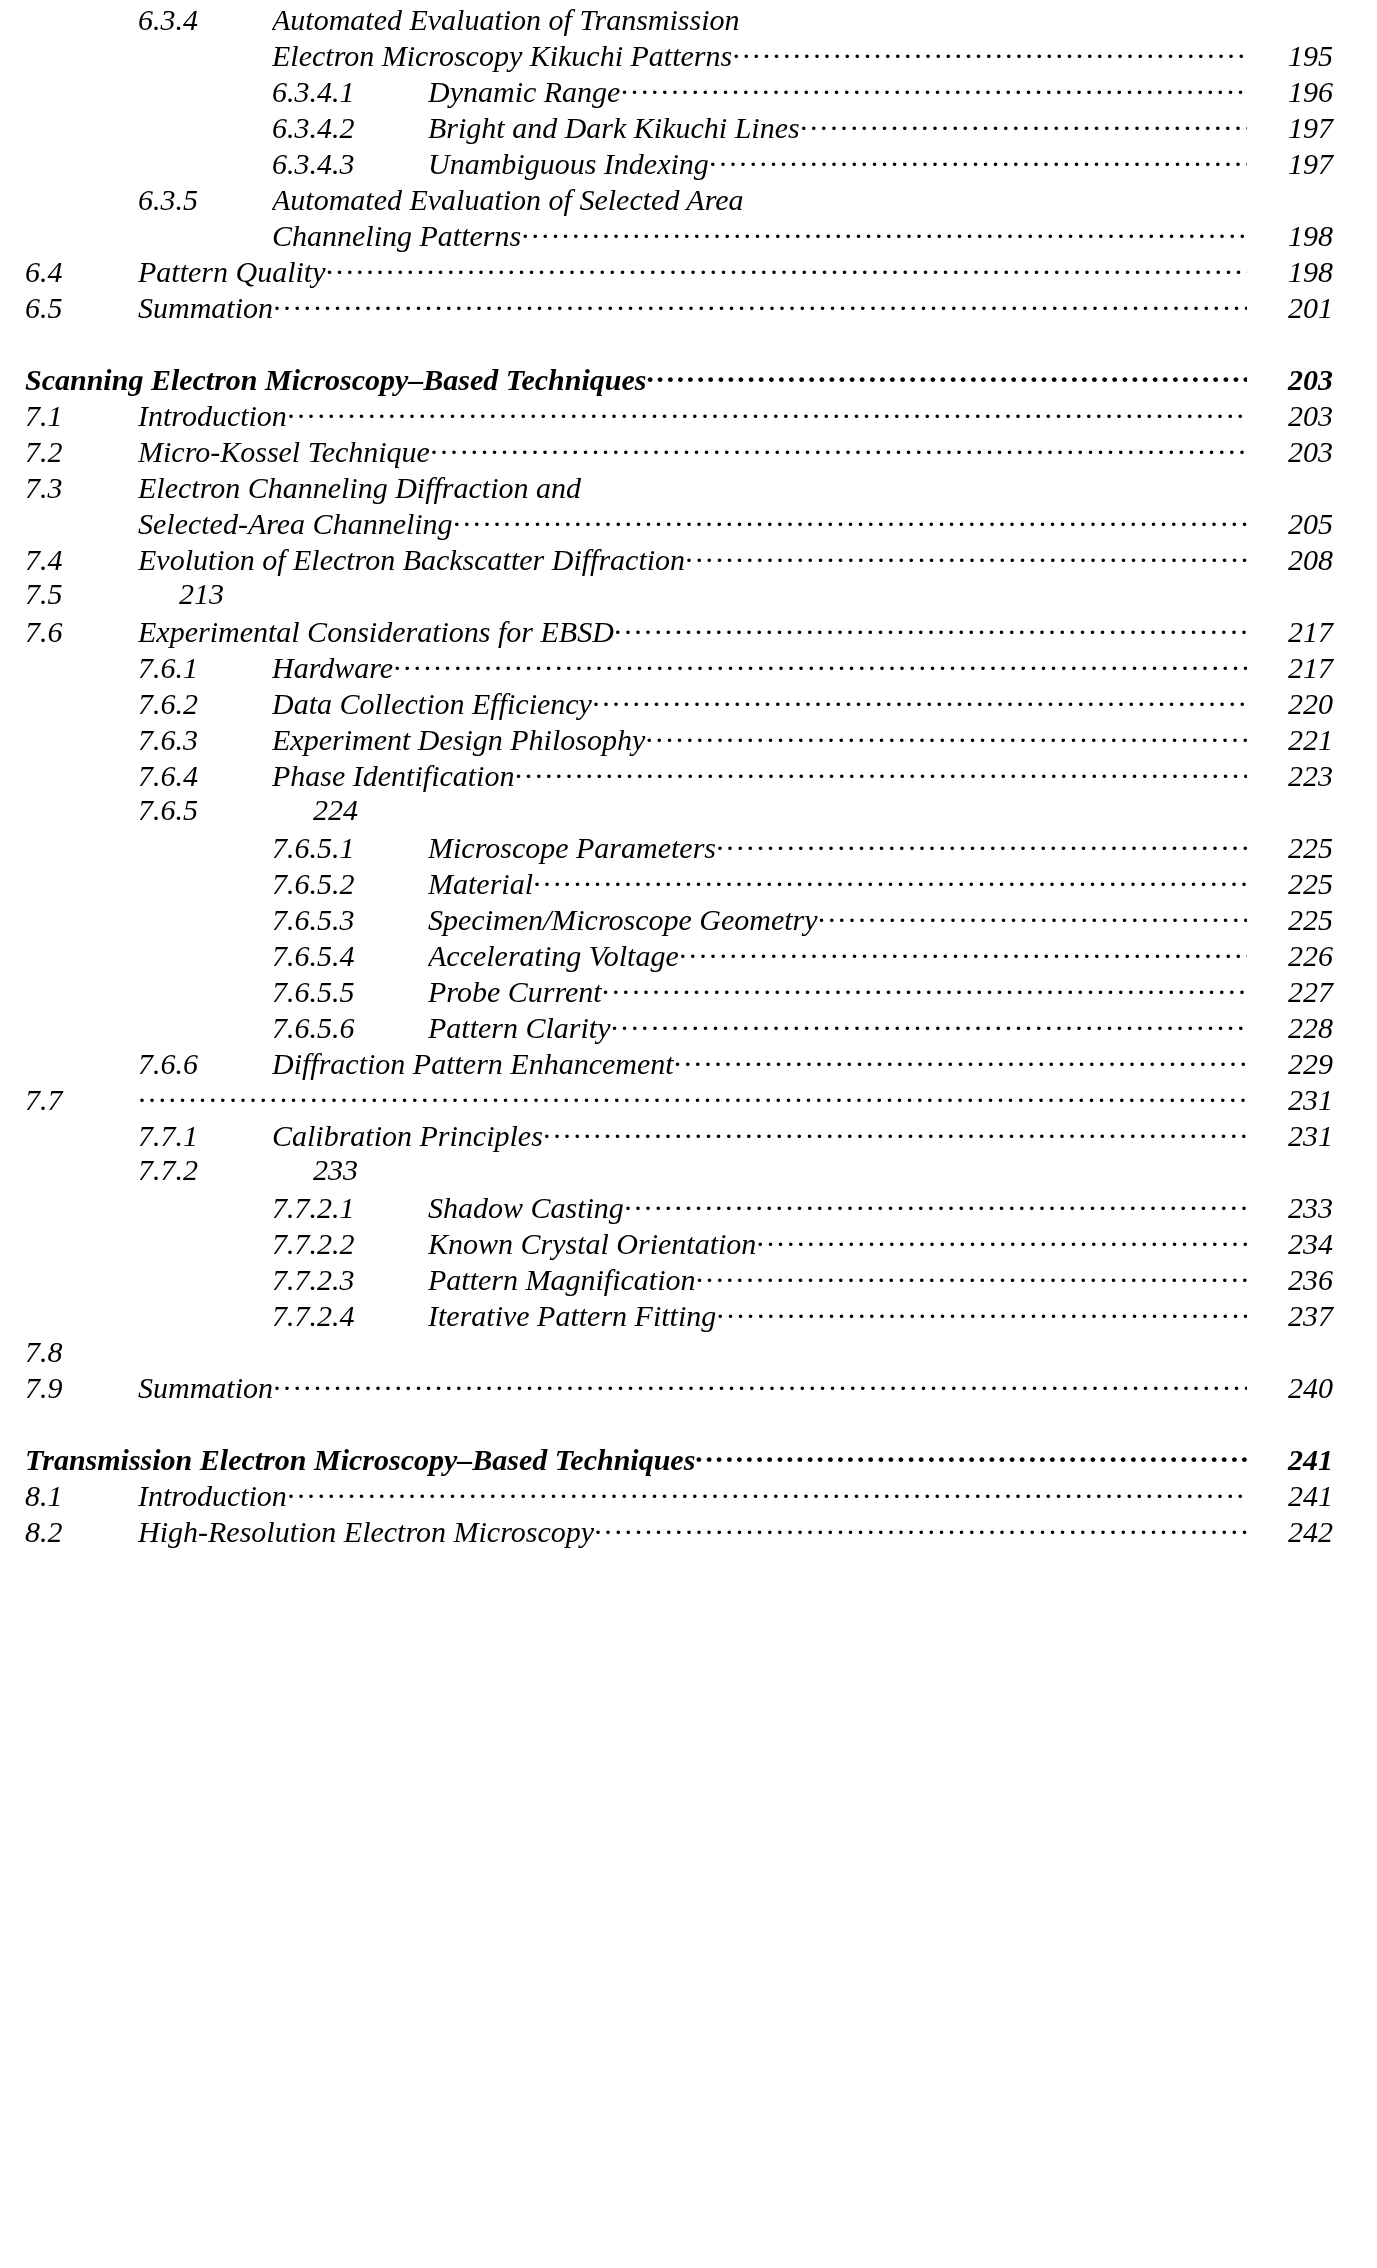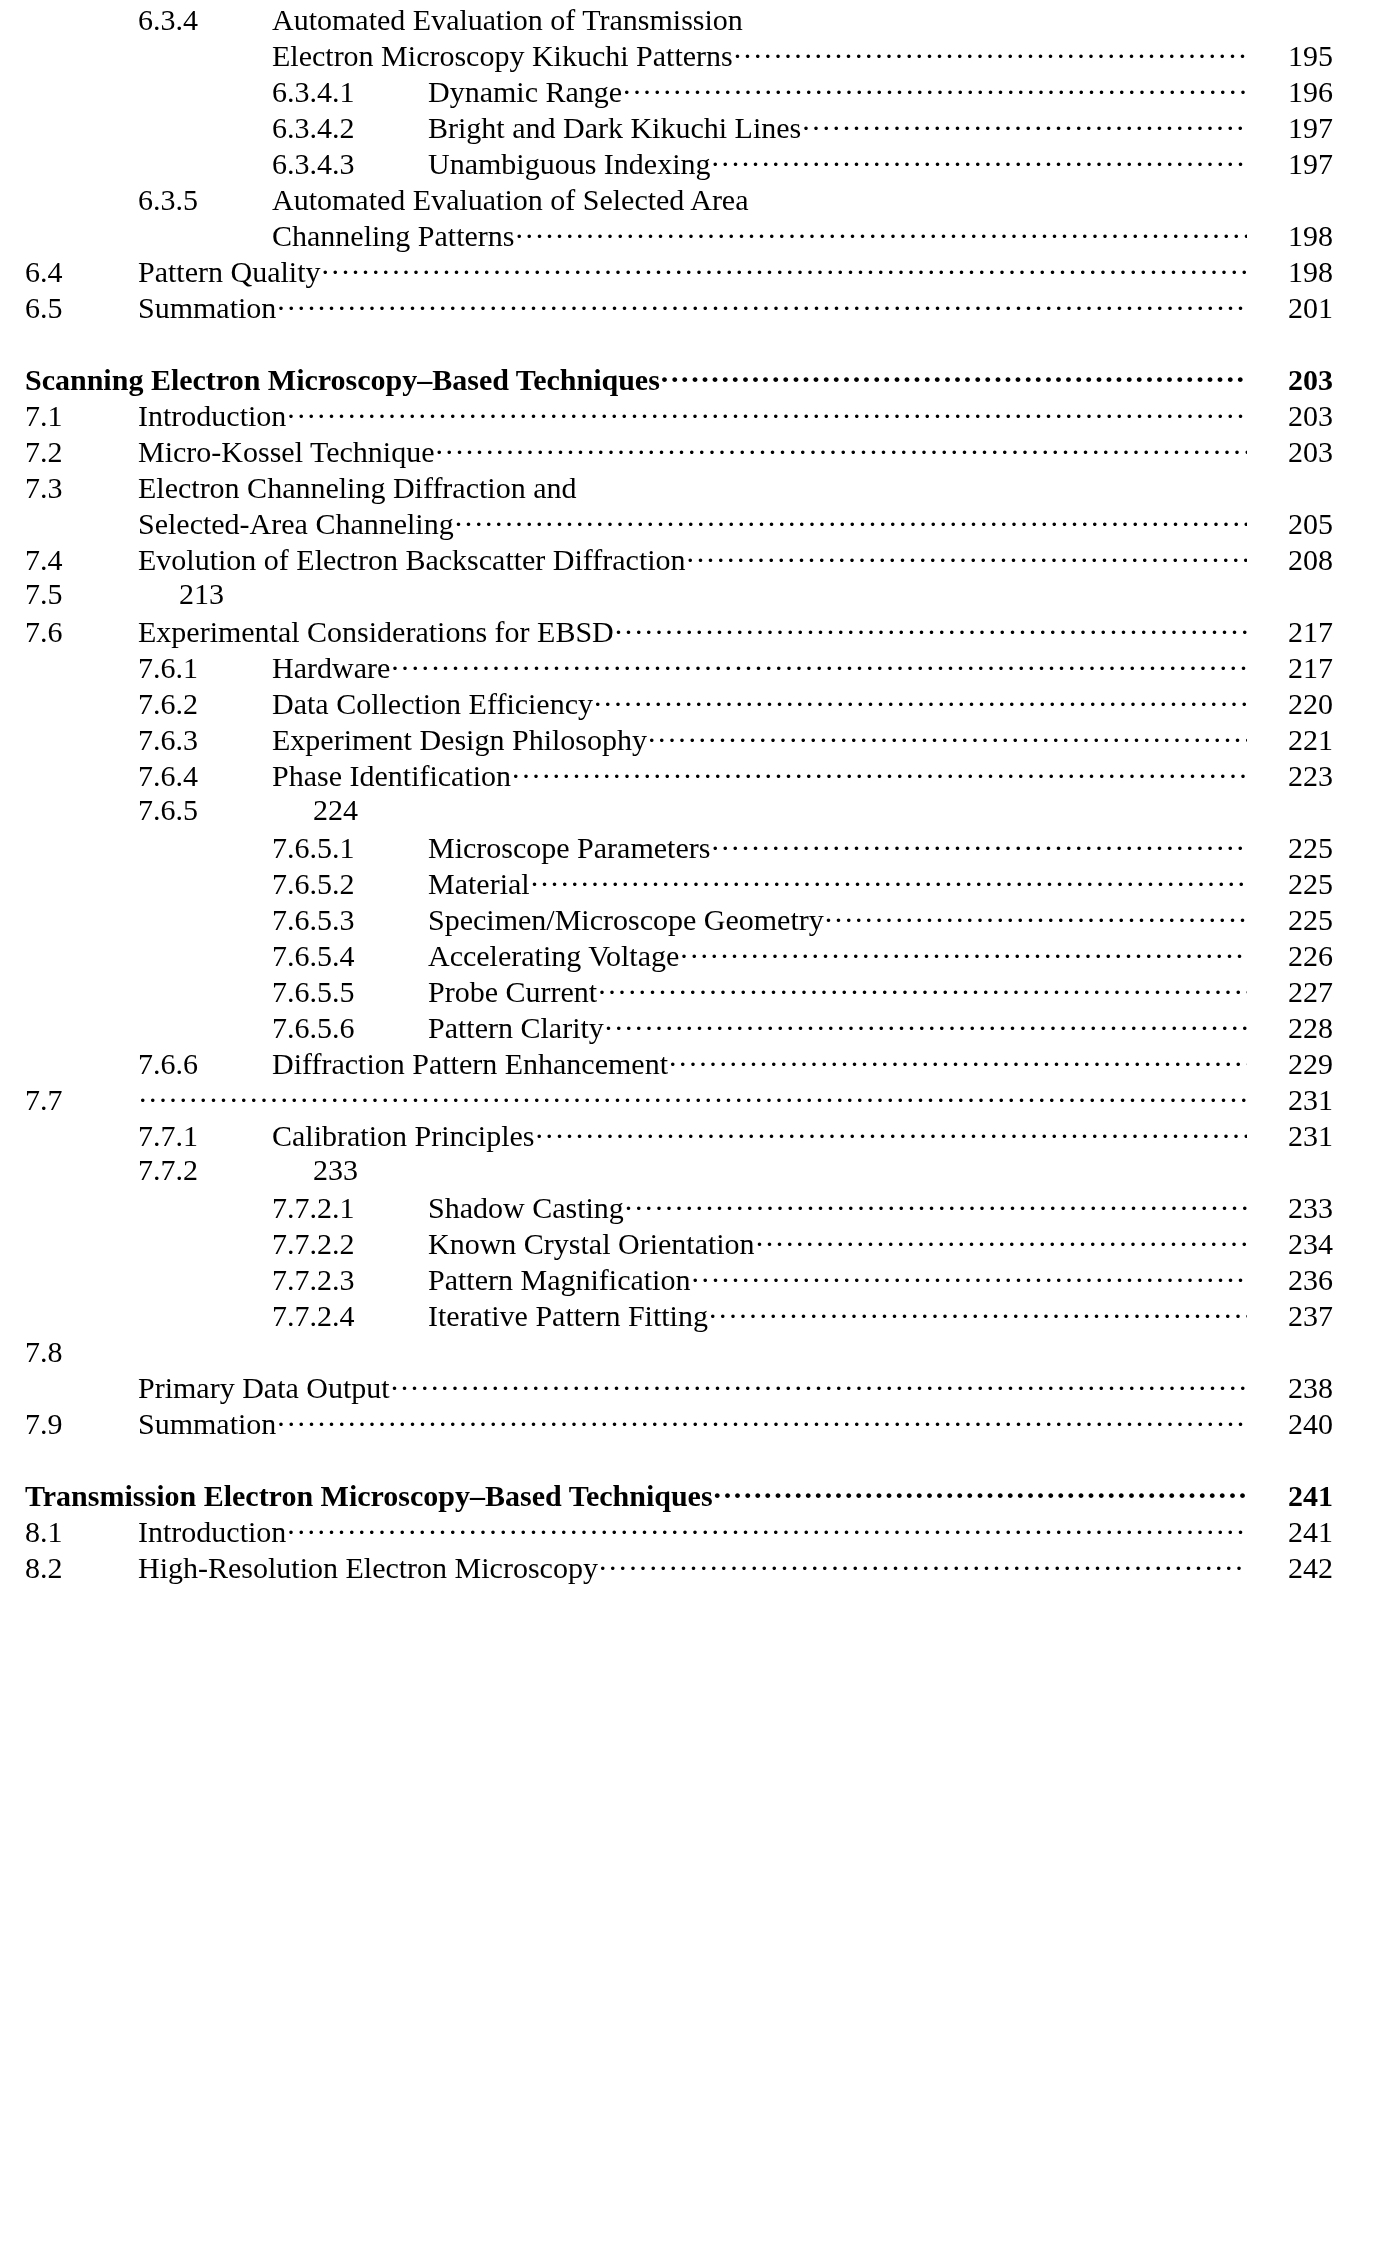--- a/index.html
+++ b/index.html
@@ -13,20 +13,21 @@
     font-family: "Liberation Serif", "DejaVu Serif", serif;
     color: #000000;
     overflow: hidden;
     position: relative;
   }
   #toc {
     position: absolute;
     left: 0;
     top: 0;
     width: 1377px;
+    font-style: italic;
   }
 
   .row {
     display: flex;
     align-items: baseline;
     width: 1377px;
     height: 36px;
     font-size: 30px;
     line-height: 36px;
     white-space: nowrap;
@@ -376,28 +377,20 @@
       </span>
       <span class="page">237</span>
     </div>
     <div class="row lvl-1">
       <span class="num">7.8</span>
       <span class="mid">
         <span class="leader nolead"></span>
       </span>
       <span class="page blank"></span>
     </div>
-    <div class="row lvl-1c">
-      <span class="num"></span>
-      <span class="mid">
-        <span class="title">Primary Data Output</span>
-        <span class="leader"></span>
-      </span>
-      <span class="page">238</span>
-    </div>
     <div class="row lvl-1">
       <span class="num">7.9</span>
       <span class="mid">
         <span class="title">Summation</span>
         <span class="leader"></span>
       </span>
       <span class="page">240</span>
     </div>
     <div class="spacer"></div>
     <div class="row lvl-ch">

